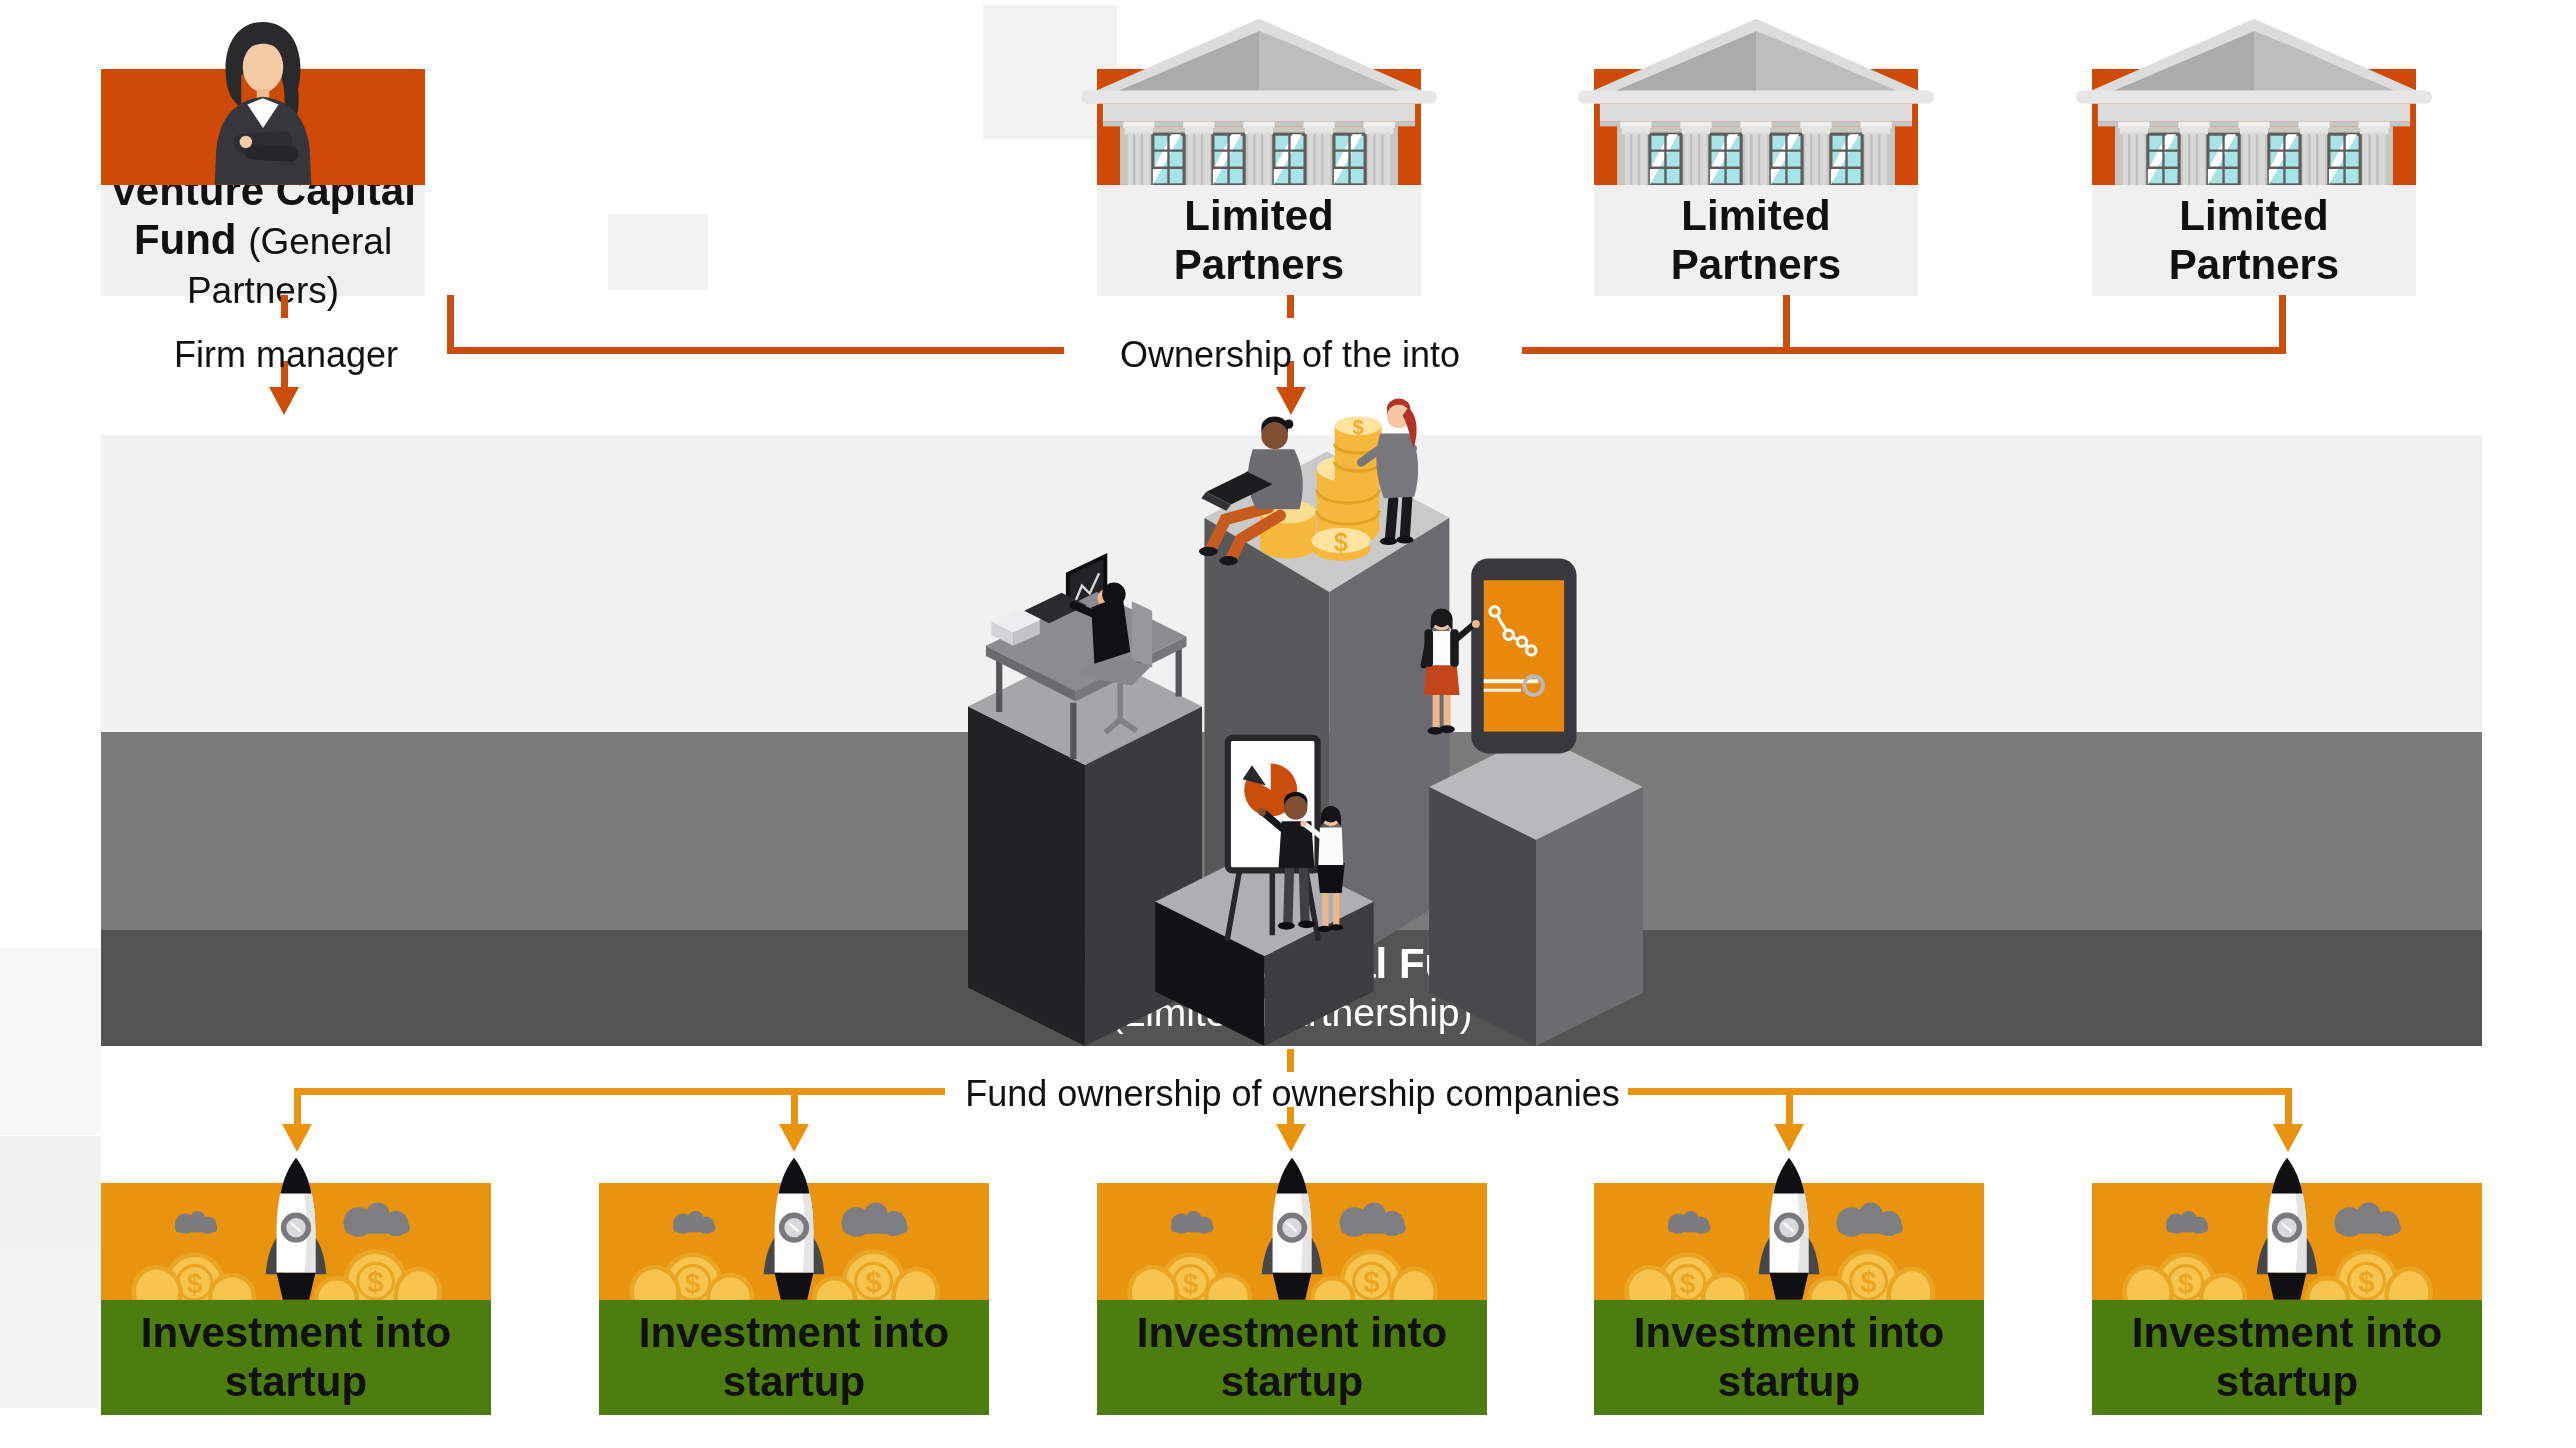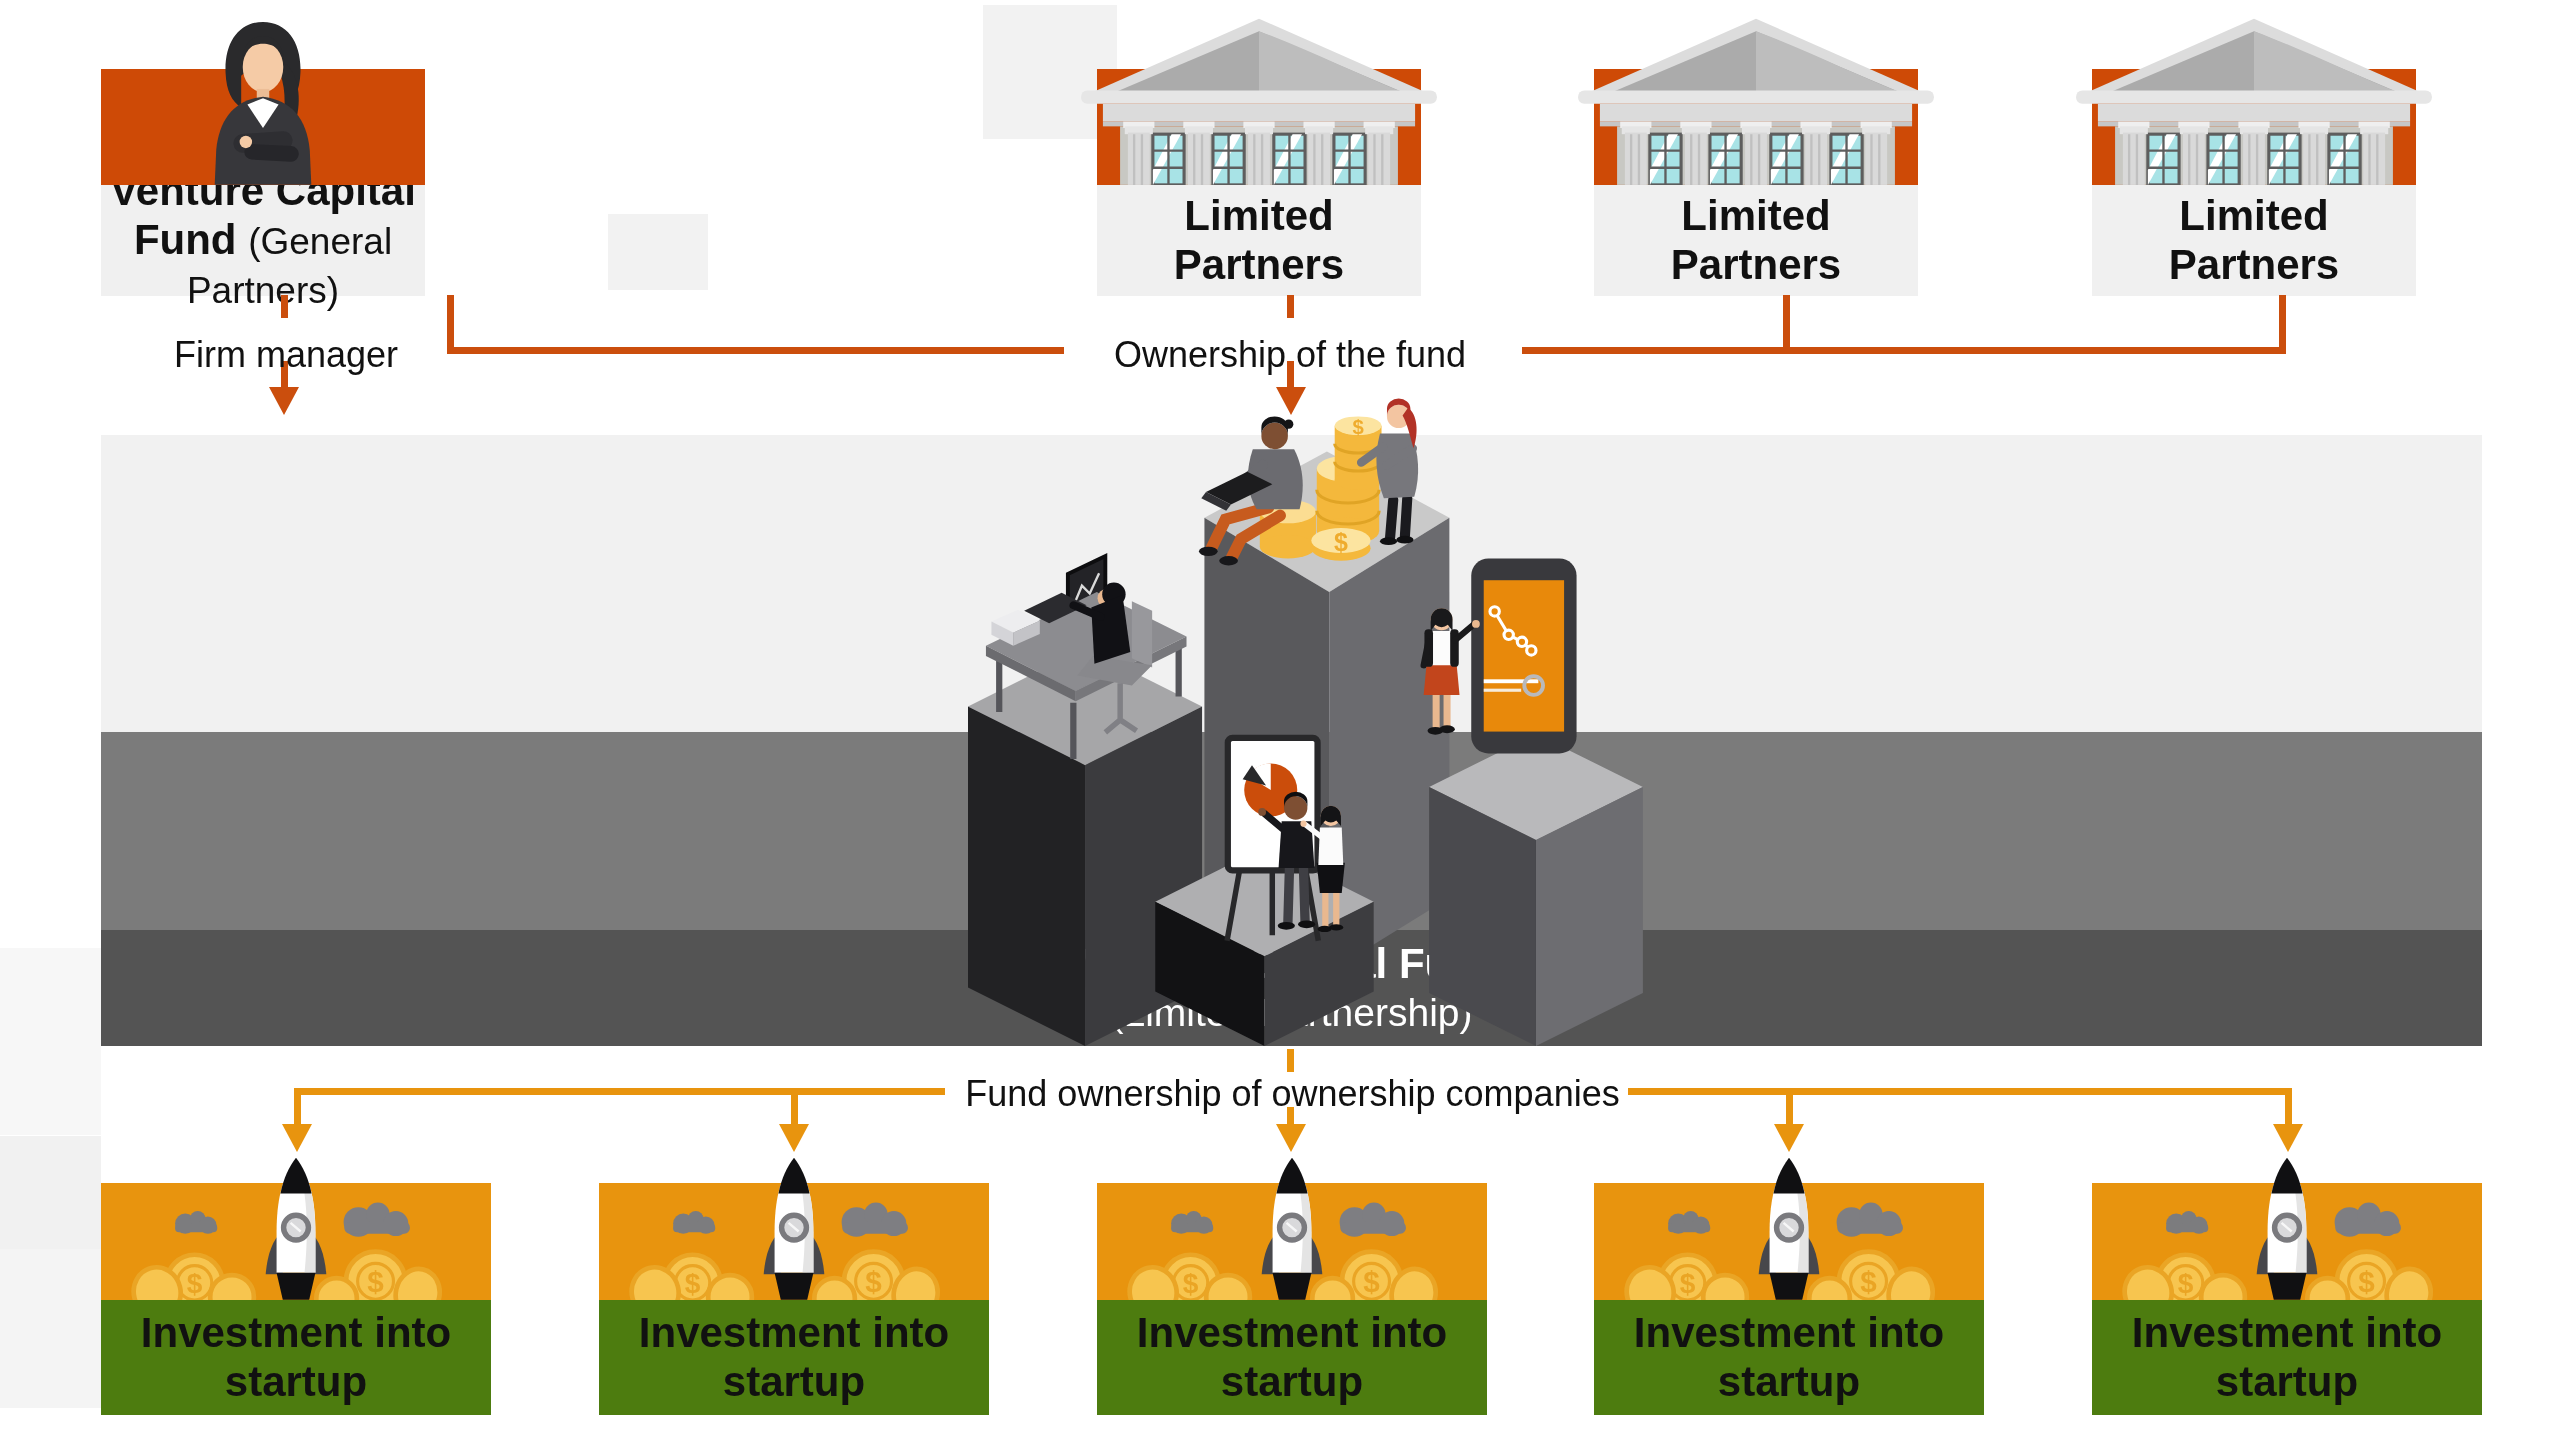--- a/index.html
+++ b/index.html
@@ -216,21 +216,21 @@
     </div>
   </div>
 
   <div class="cline" style="left:281px;top:295px;width:7px;height:23.4px;"></div>
   <div class="clabel" style="left:52px;top:334px;width:468px;">Firm manager</div>
   <div class="cline" style="left:281px;top:361px;width:7px;height:26.5px;"></div>
   <div class="ahead" style="left:269px;top:387px;"></div>
   <div class="cline" style="left:447px;top:295px;width:7px;height:59px;"></div>
   <div class="cline" style="left:447px;top:347px;width:617px;height:7px;"></div>
   <div class="cline" style="left:1287px;top:295px;width:7px;height:23.4px;"></div>
-  <div class="clabel" style="left:1056px;top:334px;width:468px;">Ownership of the fund</div>
+  <div class="clabel" style="left:1056px;top:334px;width:468px;">Ownership of the into</div>
   <div class="cline" style="left:1287px;top:361px;width:7px;height:26.5px;"></div>
   <div class="ahead" style="left:1276px;top:387px;"></div>
   <div class="cline" style="left:1522px;top:347px;width:764px;height:7px;"></div>
   <div class="cline" style="left:1783px;top:295px;width:7px;height:59px;"></div>
   <div class="cline" style="left:2279px;top:295px;width:7px;height:59px;"></div>
 
   <div class="cline amber" style="left:1287px;top:1049px;width:7px;height:23.4px;"></div>
   <div class="clabel" style="left:902px;top:1073px;width:781px;">Fund ownership of ownership companies</div>
   <div class="cline amber" style="left:1287px;top:1107px;width:7px;height:19px;"></div>
   <div class="ahead amber" style="left:1276px;top:1124px;"></div>

